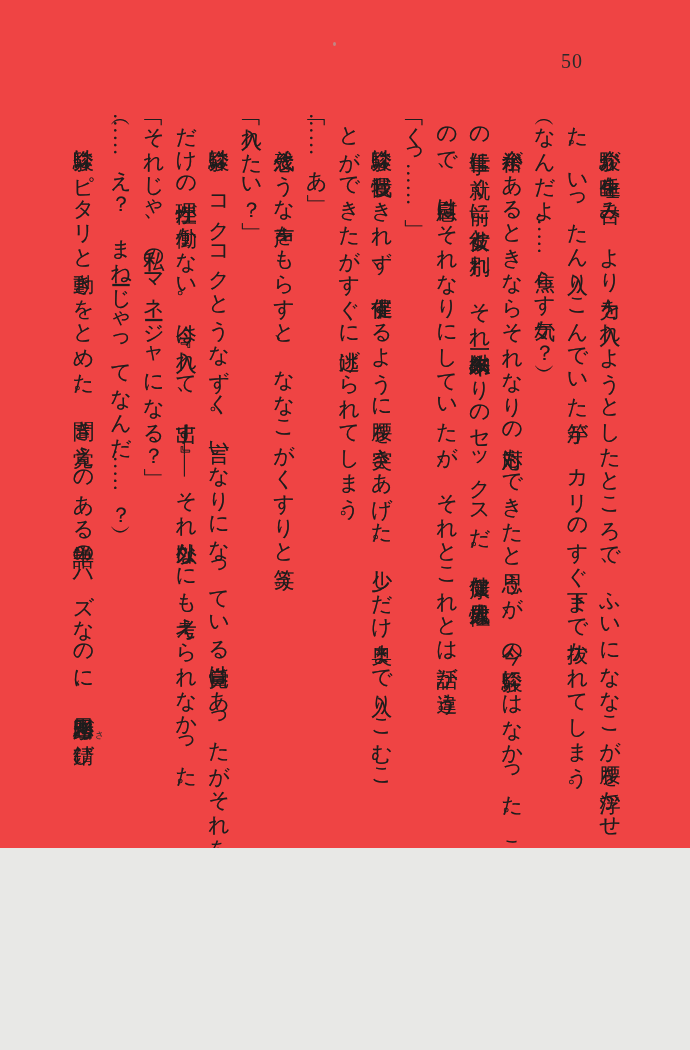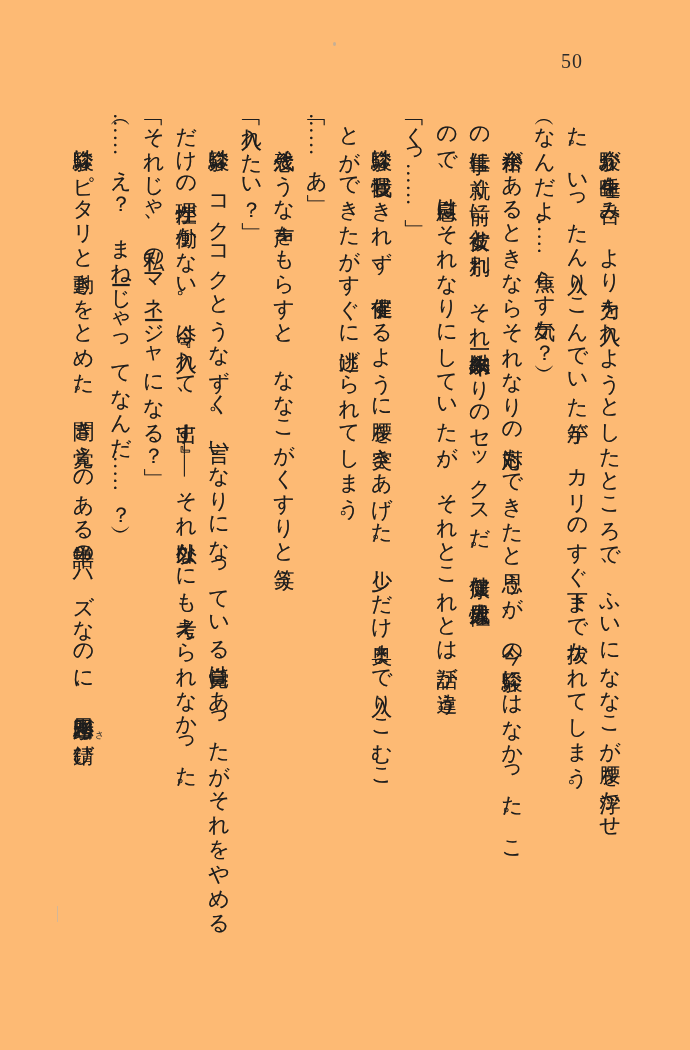--- a/index.html
+++ b/index.html
@@ -3,22 +3,22 @@
 <meta charset="utf-8">
 <style>
   html, body {
     margin: 0;
     padding: 0;
     background: #e8e8e6;
   }
   .page {
     position: relative;
     width: 690px;
-    height: 1050px;
-    background: #fdba74;
+    height: 848px;
+    background: #ef4444;
     overflow: hidden;
     font-family: "Liberation Serif", "DejaVu Serif", serif;
     color: #1d1d1d;
   }
   .page-number {
     position: absolute;
     top: 50px;
     left: 561px;
     font-size: 20px;
     letter-spacing: 1px;

